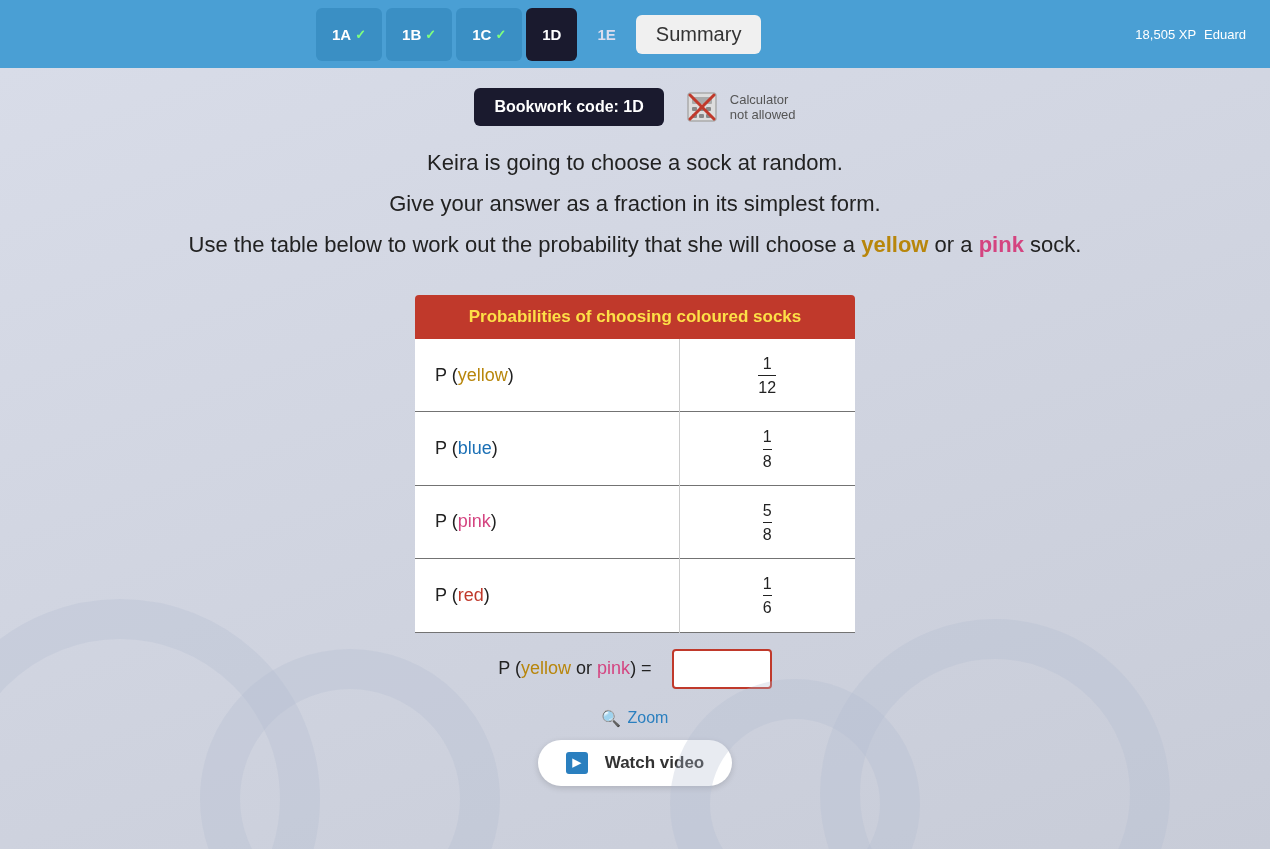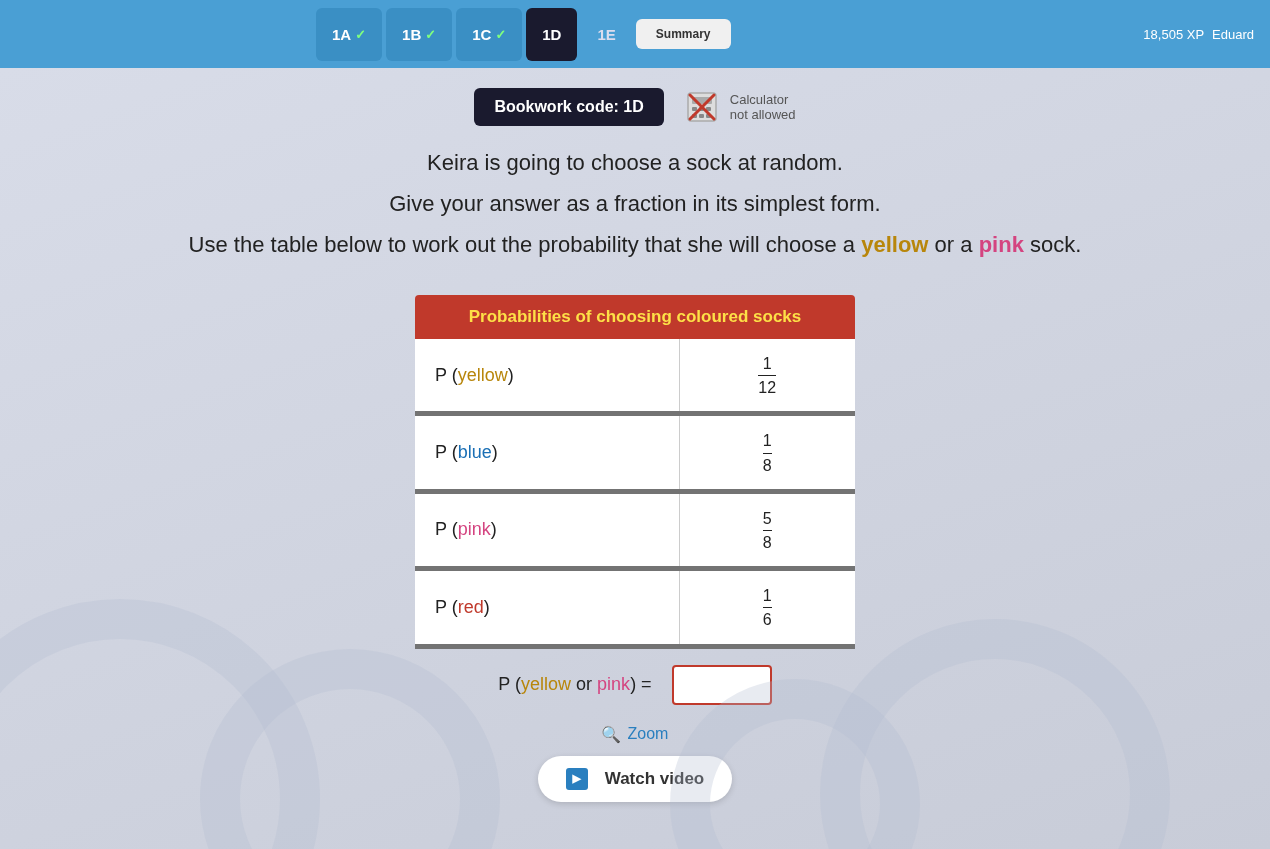--- a/index.html
+++ b/index.html
@@ -61,28 +61,28 @@
     .nav-tab .check {
       color: #7fff7f;
       font-size: 13px;
     }
 
     .nav-tab-summary {
       padding: 8px 20px;
       border-radius: 6px;
       background: #f0f0f0;
       color: #333;
-      font-size: 12px;
-      font-weight: 700;
+      font-size: 20px;
+      font-weight: 400;
       cursor: pointer;
     }
 
     .xp-info {
       position: absolute;
-      right: 16px;
+      right: 24px;
       top: 50%;
       transform: translateY(-50%);
       color: #fff;
       font-size: 13px;
       display: flex;
       align-items: center;
       gap: 8px;
     }
 
     
@@ -167,21 +167,21 @@
       border-radius: 4px 4px 0 0;
     }
 
     .prob-table {
       width: 100%;
       border-collapse: collapse;
       background: #fff;
     }
 
     .prob-table tr {
-      border-bottom: 5px solid #737373;
+      border-bottom: 1px solid #737373;
       border-radius: 10px;
     }
 
     .prob-table td {
       padding: 14px 20px;
       font-size: 18px;
       color: #222;
       vertical-align: middle;
     }
 

